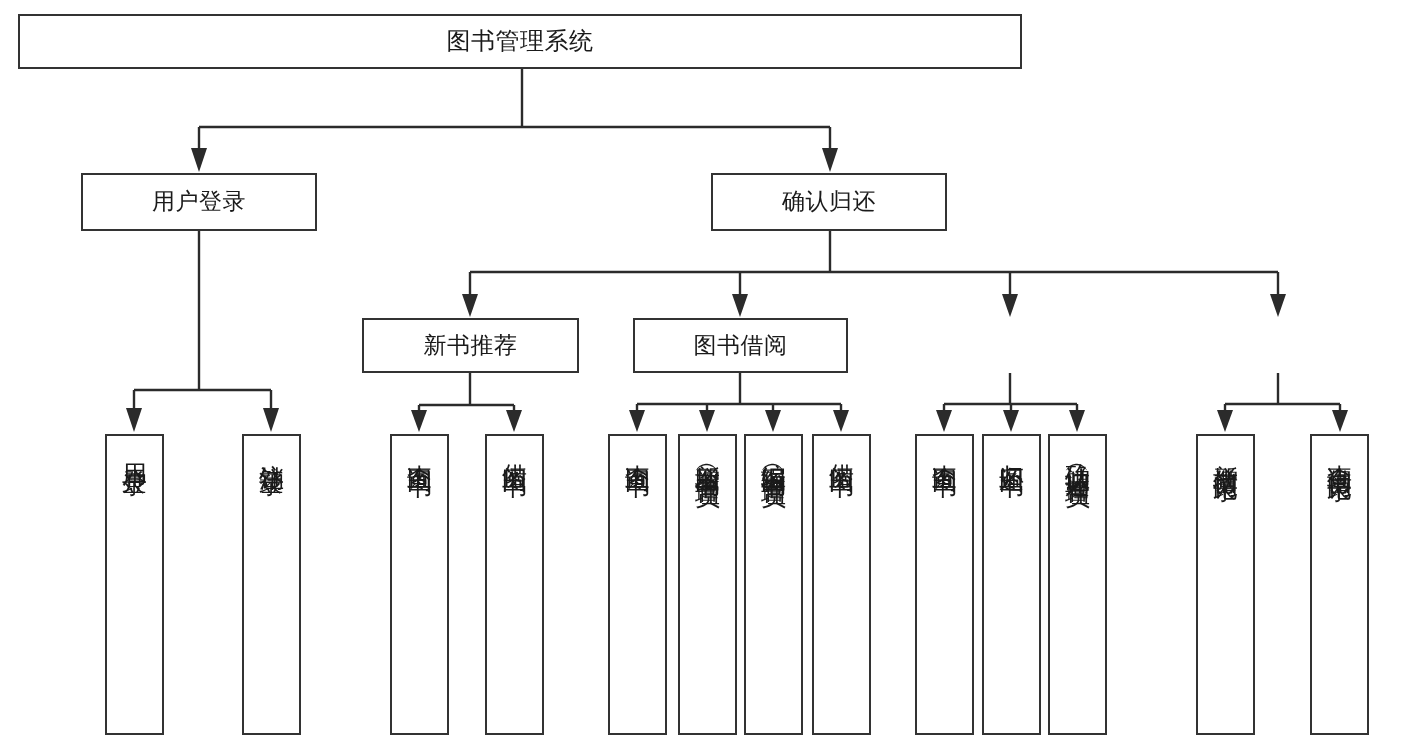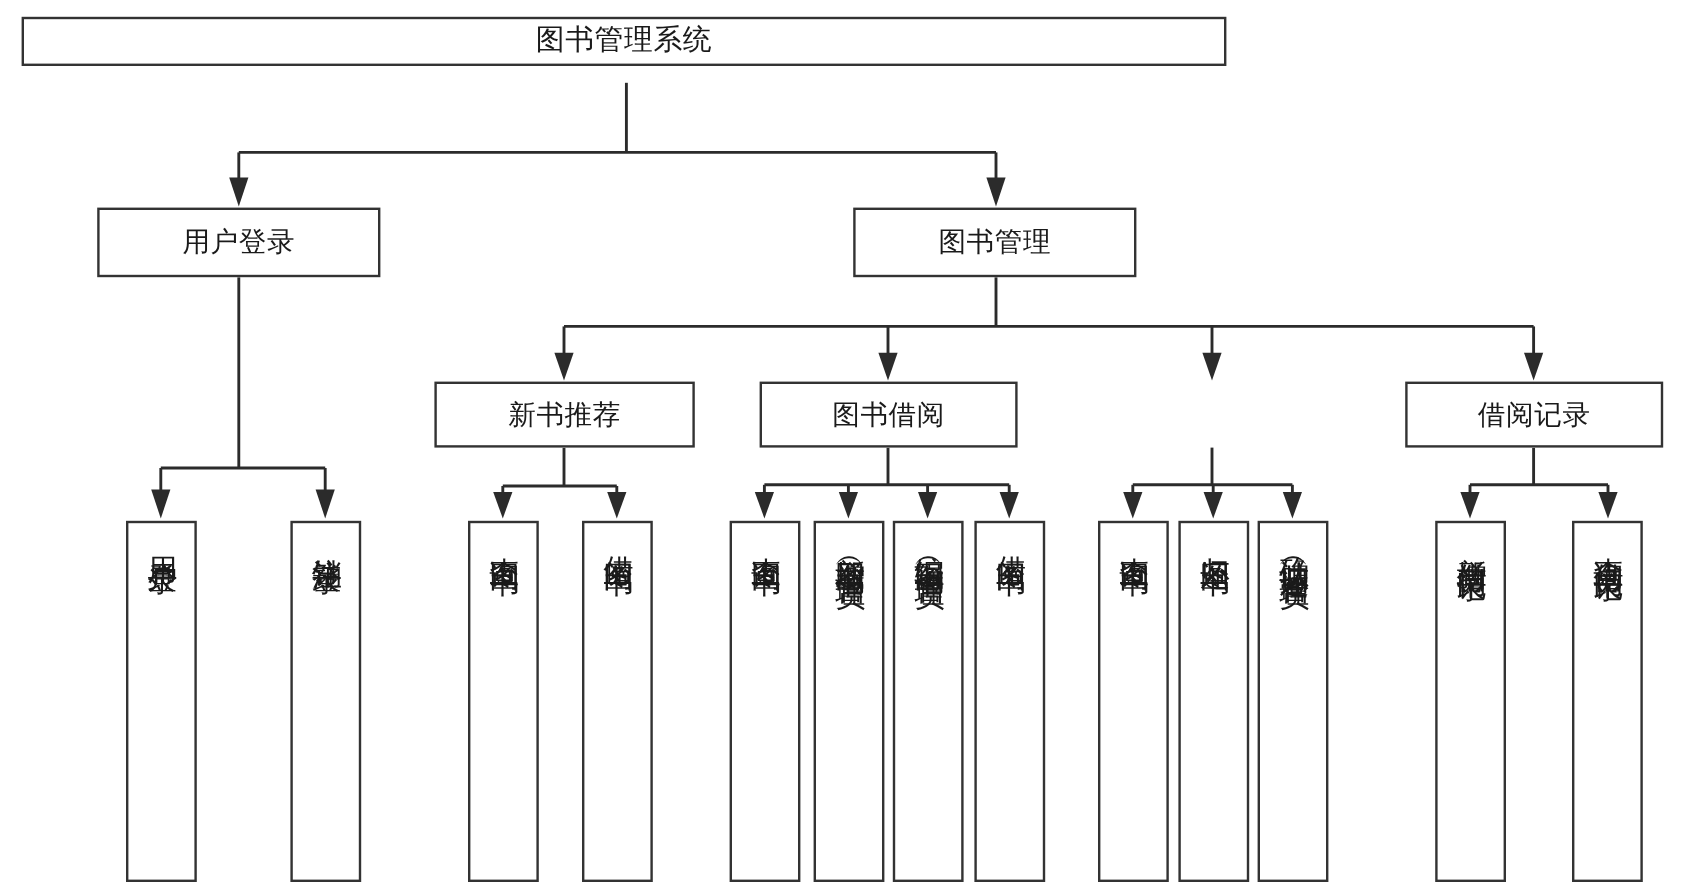--- a/index.html
+++ b/index.html
@@ -141,40 +141,37 @@
     <polygon class="arrowhead" points="1069,410 1085,410 1077,432"></polygon>
 
     <path class="wire" d="M 1278,373 L 1278,404"></path>
     <path class="wire" d="M 1225,404 L 1340,404"></path>
     <path class="wire" d="M 1225,404 L 1225,412"></path>
     <path class="wire" d="M 1340,404 L 1340,412"></path>
     <polygon class="arrowhead" points="1217,410 1233,410 1225,432"></polygon>
     <polygon class="arrowhead" points="1332,410 1348,410 1340,432"></polygon>
   </svg>
 
-  <div class="node root" style="left:18px; top:14px; width:1004px; height:41px;">
+  <div class="node root" style="left:18px; top:14px; width:1004px; height:55px;">
     <span class="node-label">图书管理系统</span>
   </div>
 
   <div class="node level2" style="left:81px; top:173px; width:236px; height:58px;">
     <span class="node-label">用户登录</span>
   </div>
   <div class="node level2" style="left:711px; top:173px; width:236px; height:58px;">
-    <span class="node-label">图书管理</span>
+    <span class="node-label">确认归还</span>
   </div>
 
   <div class="node level3" style="left:362px; top:318px; width:217px; height:55px;">
     <span class="node-label">新书推荐</span>
   </div>
   <div class="node level3" style="left:633px; top:318px; width:215px; height:55px;">
     <span class="node-label">图书借阅</span>
   </div>
-  <div class="node level3" style="left:1171px; top:318px; width:215px; height:55px;">
-    <span class="node-label">借阅记录</span>
-  </div>
 
   <div class="node leaf" style="left:105px; top:434px; width:59px; height:301px;">
     <span class="node-label">用户登录</span>
   </div>
   <div class="node leaf" style="left:242px; top:434px; width:59px; height:301px;">
     <span class="node-label">注销登录</span>
   </div>
 
   <div class="node leaf" style="left:390px; top:434px; width:59px; height:301px;">
     <span class="node-label">查询图书</span>

